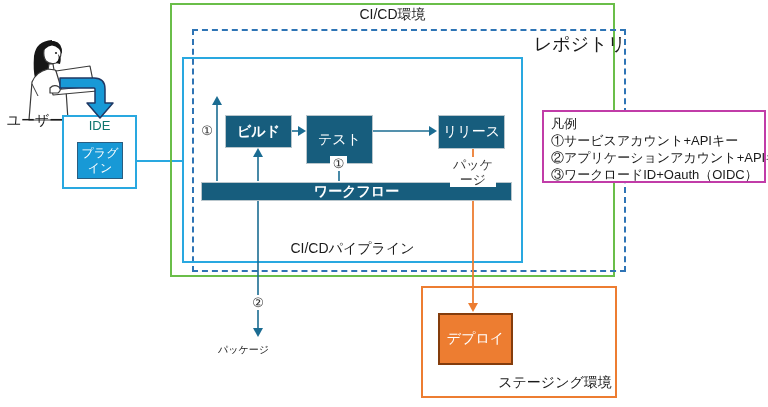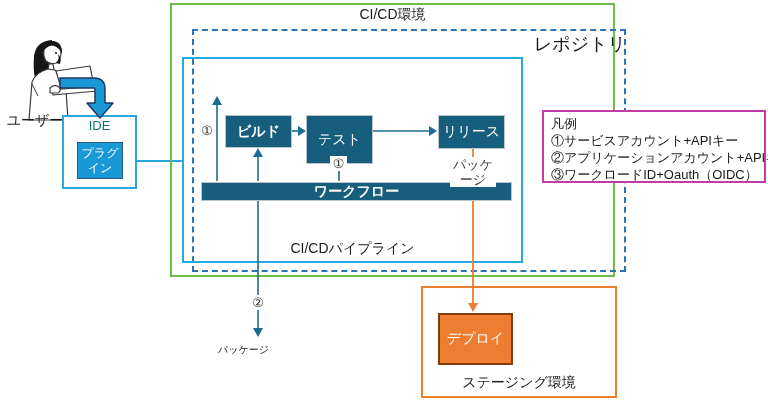--- a/index.html
+++ b/index.html
@@ -31,21 +31,21 @@
   .ide-label{left:62px;top:118px;width:75px;text-align:center;font-size:13px;color:#0f766e;z-index:2;}
   .plugin-box{left:77px;top:142px;width:46px;height:37px;background:var(--bright_blue);border:1px solid #2a5d80;box-sizing:border-box;
     color:#fff;font-size:12px;line-height:15px;display:flex;flex-direction:column;align-items:center;justify-content:center;z-index:2;}
   .plugin-line{left:123px;top:160px;width:60px;height:2px;background:var(--light_blue_border);z-index:0;}
   
   .user-label{left:6px;top:112px;width:58px;text-align:center;font-size:14px;z-index:1;}
   .person-svg{left:12px;top:38px;z-index:1;}
   .curved-arrow-svg{left:58px;top:70px;z-index:3;}
   
   .staging-box{left:421px;top:286px;width:196px;height:112px;border:2px solid var(--orange);box-sizing:border-box;z-index:0;}
-  .staging-label{left:421px;top:374px;width:196px;text-align:center;font-size:14px;z-index:1;}
+  .staging-label{left:421px;top:374px;width:196px;text-align:center;font-size:14px;z-index:1;padding-left:36px;}
   .deploy-box{left:438px;top:313px;width:75px;height:52px;background:var(--orange);border:2px solid var(--deploy_border);box-sizing:border-box;
     color:#fff;font-size:14px;display:flex;align-items:center;justify-content:center;z-index:2;}
   
   .legend-box{left:542px;top:110px;width:224px;height:73px;border:2px solid var(--magenta_border);box-sizing:border-box;background:#fff;
     padding:3px 7px;font-size:13px;line-height:17px;z-index:4;}
   .legend-box div{white-space:nowrap;}
   
   .ann{font-size:13px;text-align:center;color:#333;z-index:3;line-height:15px;}
   .ann.masked{background:#fff;}
   .ann-1-version{left:199px;top:123px;width:16px;}

